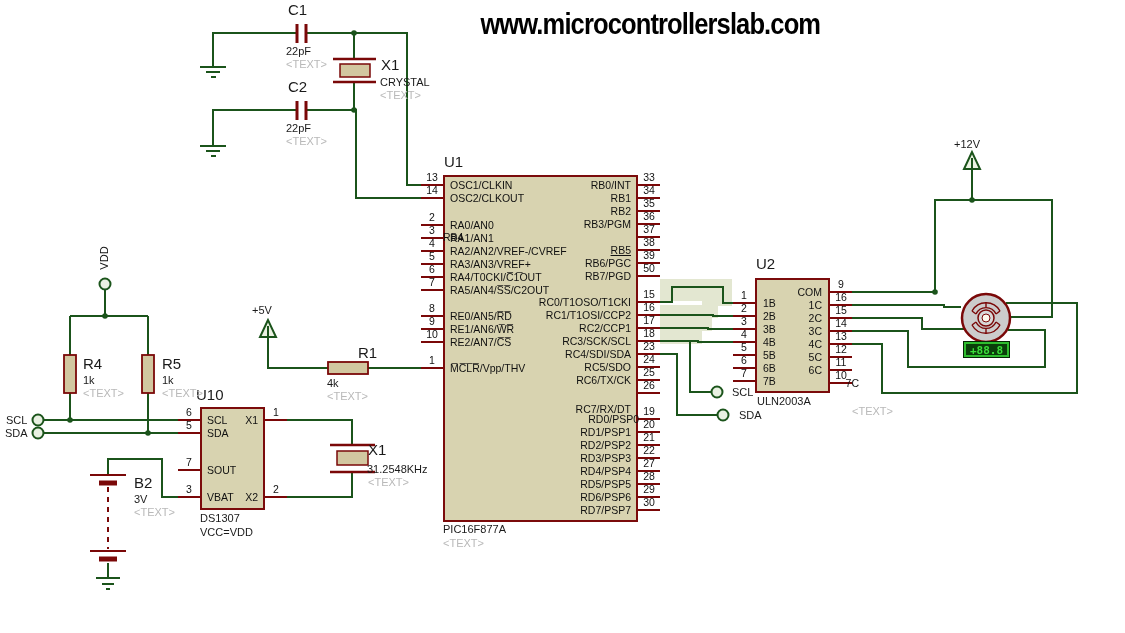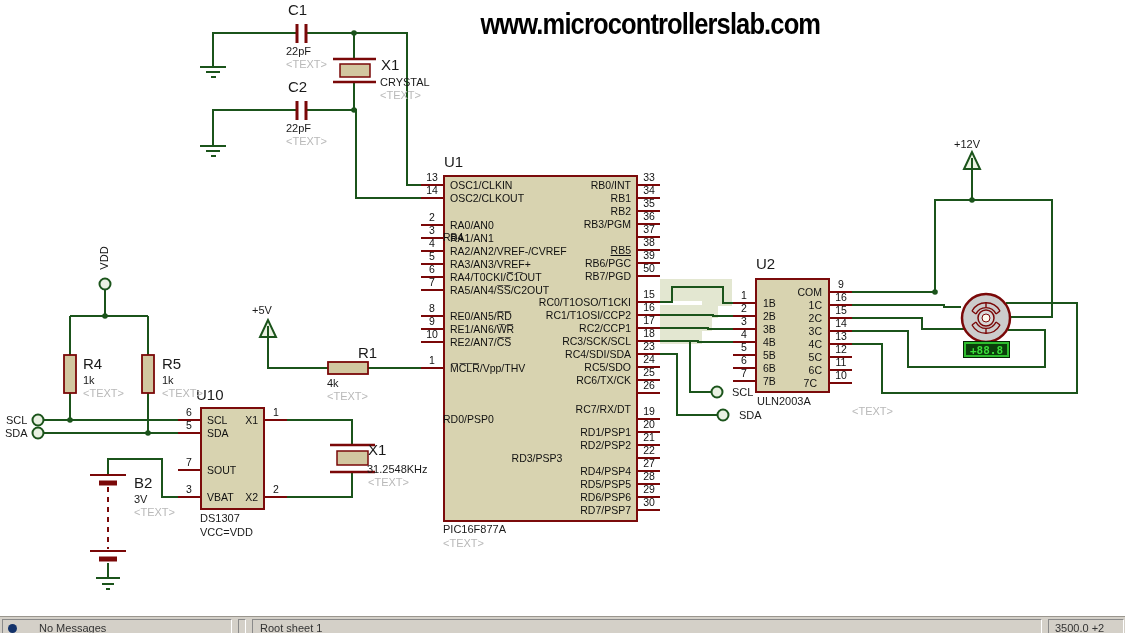--- a/index.html
+++ b/index.html
@@ -233,33 +233,20 @@
 
   <div class="abs netlbl" style="left:6px;top:414px;">SCL</div>
   <div class="abs netlbl" style="left:5px;top:427px;">SDA</div>
   <div class="abs netlbl" style="left:732px;top:386px;">SCL</div>
   <div class="abs netlbl" style="left:739px;top:409px;">SDA</div>
 
   <div id="seg-display">+88.8</div>
 
   <div id="title">www.microcontrollerslab.com</div>
 
-  <div id="statusbar">
-    <div class="sb-panel" style="left:2px;width:230px;">
-      <span class="sb-icon"></span>
-      <span class="abs" style="left:36px;top:0;">No Messages</span>
-    </div>
-    <div class="sb-panel" style="left:238px;width:8px;"></div>
-    <div class="sb-panel" style="left:252px;width:790px;">
-      <span class="abs" style="left:7px;top:0;">Root sheet 1</span>
-    </div>
-    <div class="sb-panel" style="left:1048px;width:76px;">
-      <span class="abs" style="left:6px;top:0;">3500.0   +2</span>
-    </div>
-  </div>
 
 <div class="pin-stub" style="left: 421px; top: 184px;"></div>
     <div class="pin-num" style="left: 421px; top: 171px;">13</div>
     <div class="pin-name" style="left: 450px; top: 179px;">OSC1/CLKIN</div>
     <div class="pin-stub" style="left: 421px; top: 197px;"></div>
     <div class="pin-num" style="left: 421px; top: 184px;">14</div>
     <div class="pin-name" style="left: 450px; top: 192px;">OSC2/CLKOUT</div>
     <div class="pin-stub" style="left: 421px; top: 224px;"></div>
     <div class="pin-num" style="left: 421px; top: 211px;">2</div>
     <div class="pin-name" style="left: 450px; top: 219px;">RA0/AN0</div>
@@ -333,30 +320,30 @@
     <div class="pin-num" style="left: 638px; top: 353px;">24</div>
     <div class="pin-name" style="left: 443px; width: 188px; text-align: right; top: 361px;">RC5/SDO</div>
     <div class="pin-stub" style="left: 638px; top: 379px;"></div>
     <div class="pin-num" style="left: 638px; top: 366px;">25</div>
     <div class="pin-name" style="left: 443px; width: 188px; text-align: right; top: 374px;">RC6/TX/CK</div>
     <div class="pin-stub" style="left: 638px; top: 392px;"></div>
     <div class="pin-num" style="left: 638px; top: 379px;">26</div>
     <div class="pin-name" style="left: 443px; width: 188px; text-align: right; top: 403px;">RC7/RX/DT</div>
     <div class="pin-stub" style="left: 638px; top: 418px;"></div>
     <div class="pin-num" style="left: 638px; top: 405px;">19</div>
-    <div class="pin-name" style="left: 443px; width: 152px; text-align: left; top: 413px;">RD0/PSP0</div>
+    <div class="pin-name" style="left: 443px; width: 196px; text-align: right; top: 413px;">RD0/PSP0</div>
     <div class="pin-stub" style="left: 638px; top: 431px;"></div>
     <div class="pin-num" style="left: 638px; top: 418px;">20</div>
     <div class="pin-name" style="left: 443px; width: 188px; text-align: right; top: 426px;">RD1/PSP1</div>
     <div class="pin-stub" style="left: 638px; top: 444px;"></div>
     <div class="pin-num" style="left: 638px; top: 431px;">21</div>
     <div class="pin-name" style="left: 443px; width: 188px; text-align: right; top: 439px;">RD2/PSP2</div>
     <div class="pin-stub" style="left: 638px; top: 457px;"></div>
     <div class="pin-num" style="left: 638px; top: 444px;">22</div>
-    <div class="pin-name" style="left: 443px; width: 188px; text-align: center; top: 452px;">RD3/PSP3</div>
+    <div class="pin-name" style="left: 443px; width: 188px; text-align: right; top: 452px;">RD3/PSP3</div>
     <div class="pin-stub" style="left: 638px; top: 470px;"></div>
     <div class="pin-num" style="left: 638px; top: 457px;">27</div>
     <div class="pin-name" style="left: 443px; width: 188px; text-align: right; top: 465px;">RD4/PSP4</div>
     <div class="pin-stub" style="left: 638px; top: 483px;"></div>
     <div class="pin-num" style="left: 638px; top: 470px;">28</div>
     <div class="pin-name" style="left: 443px; width: 188px; text-align: right; top: 478px;">RD5/PSP5</div>
     <div class="pin-stub" style="left: 638px; top: 496px;"></div>
     <div class="pin-num" style="left: 638px; top: 483px;">29</div>
     <div class="pin-name" style="left: 443px; width: 188px; text-align: right; top: 491px;">RD6/PSP6</div>
     <div class="pin-stub" style="left: 638px; top: 509px;"></div>
@@ -399,21 +386,21 @@
     <div class="pin-num" style="left: 830px; top: 330px;">13</div>
     <div class="pin-name" style="left: 755px; width: 67px; text-align: right; top: 338px;">4C</div>
     <div class="pin-stub" style="left: 830px; top: 356px;"></div>
     <div class="pin-num" style="left: 830px; top: 343px;">12</div>
     <div class="pin-name" style="left: 755px; width: 67px; text-align: right; top: 351px;">5C</div>
     <div class="pin-stub" style="left: 830px; top: 369px;"></div>
     <div class="pin-num" style="left: 830px; top: 356px;">11</div>
     <div class="pin-name" style="left: 755px; width: 67px; text-align: right; top: 364px;">6C</div>
     <div class="pin-stub" style="left: 830px; top: 382px;"></div>
     <div class="pin-num" style="left: 830px; top: 369px;">10</div>
-    <div class="pin-name" style="left: 750px; width: 67px; text-align: right; top: 377px;">7C</div>
+    <div class="pin-name" style="left: 792px; width: 67px; text-align: right; top: 377px;">7C</div>
     <div class="pin-stub" style="left: 178px; top: 419px;"></div>
     <div class="pin-num" style="left: 178px; top: 406px;">6</div>
     <div class="pin-name" style="left: 207px; top: 414px;">SCL</div>
     <div class="pin-stub" style="left: 178px; top: 432px;"></div>
     <div class="pin-num" style="left: 178px; top: 419px;">5</div>
     <div class="pin-name" style="left: 207px; top: 427px;">SDA</div>
     <div class="pin-stub" style="left: 178px; top: 469px;"></div>
     <div class="pin-num" style="left: 178px; top: 456px;">7</div>
     <div class="pin-name" style="left: 207px; top: 464px;">SOUT</div>
     <div class="pin-stub" style="left: 178px; top: 496px;"></div>

